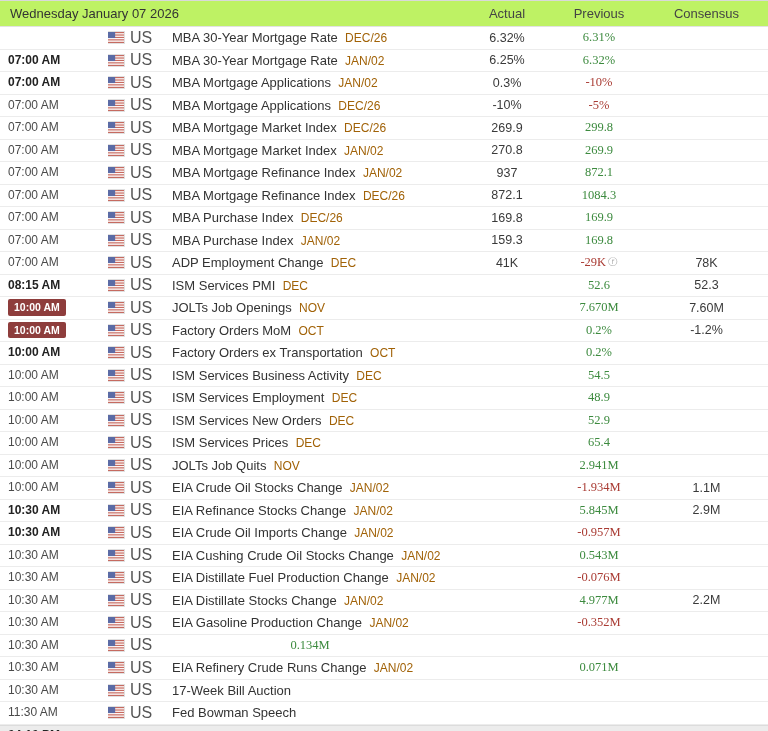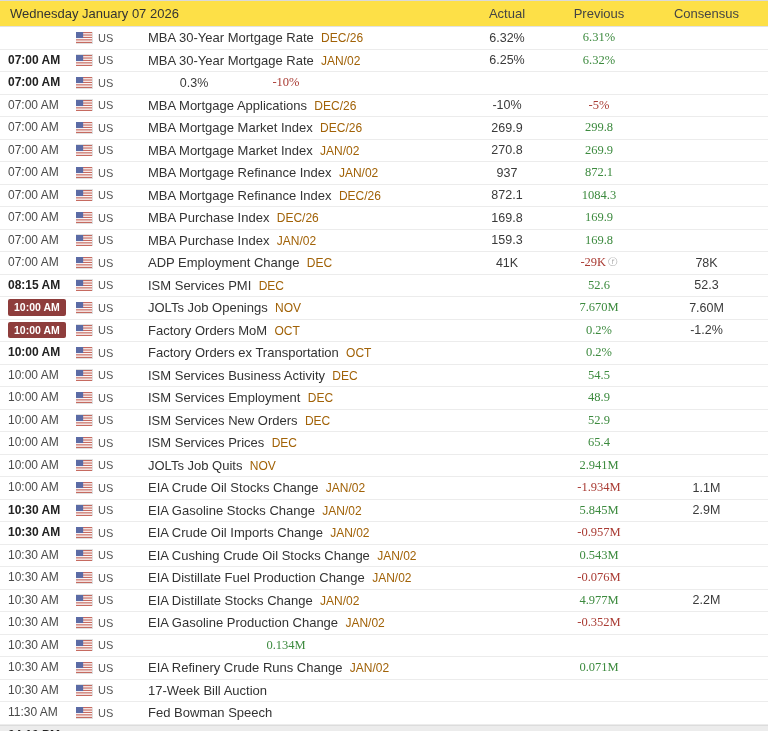--- a/index.html
+++ b/index.html
@@ -1,35 +1,35 @@
 <!DOCTYPE html>
 <html><head>
 <meta charset="utf-8">
 <style>
   html,body{margin:0;padding:0;background:#fff;}
   body{font-family:"Liberation Sans","DejaVu Sans",sans-serif;}
   .calendar{width:768px;height:731px;overflow:hidden;background:#fff;box-sizing:border-box;}
   
-  .cal-header{display:flex;align-items:center;height:27px;background:#fde047;
+  .cal-header{display:flex;align-items:center;height:27px;background:#bef264;
     border-top:1px solid #d9d9d9;border-bottom:1px solid #e2e2e2;box-sizing:border-box;}
   .hdr-date{flex:1;padding-left:10px;font-size:13px;color:#333;}
   .hdr-col{font-size:13px;color:#444;text-align:center;}
   .hdr-actual{width:92px;}
   .hdr-previous{width:92px;}
   .hdr-consensus{width:123px;}
   
   .rows{}
   .cal-row{display:flex;align-items:center;height:22.5px;border-bottom:1px solid #ececec;
     box-sizing:border-box;background:#fff;}
   .cell{box-sizing:border-box;white-space:nowrap;overflow:hidden;}
-  .cell-time{width:76px;padding-left:8px;font-size:12px;color:#4a4a4a;margin-top:44px;}
+  .cell-time{width:108px;padding-left:8px;font-size:12px;color:#4a4a4a;margin-top:44px;}
   .cal-row.t-bold .cell-time{font-weight:bold;color:#222;}
   .time-badge{display:inline-block;background:#8e3d3c;color:#fff;font-weight:bold;
     font-size:10.5px;line-height:1;padding:3px 6px;border-radius:2px;}
-  .cell-country{width:72px;display:flex;align-items:center;font-size:11px;color:#555;}
+  .cell-country{width:64px;display:flex;align-items:center;font-size:16px;color:#555;}
   .flag{width:16px;height:11px;margin-right:6px;flex:0 0 auto;outline:1px solid #e0e0e0;}
   .cell-event{flex:1;font-size:13px;color:#333;}
   .event-period{color:#a16207;font-size:12px;margin-left:4px;}
   .cell-val{font-size:12.5px;text-align:center;color:#3a3a3a;}
   .cell-actual{width:92px;}
   .cell-previous{width:92px;font-family:Liberation Serif, serif;}
   .cell-consensus{width:123px;}
   .tone-green{color:#3c8a3e;}
   .tone-red{color:#a93b33;}
   .rev-mark{color:#a9a9a9;font-size:9.5px;margin-left:2px;vertical-align:1px;}
@@ -98,20 +98,23 @@
         <rect width="19" height="10" fill="#ffffff"></rect>
         <rect y="0" width="19" height="1.1" fill="#c66a60"></rect>
         <rect y="2.2" width="19" height="1.1" fill="#c66a60"></rect>
         <rect y="4.4" width="19" height="1.1" fill="#c66a60"></rect>
         <rect y="6.6" width="19" height="1.1" fill="#c66a60"></rect>
         <rect y="8.9" width="19" height="1.1" fill="#c66a60"></rect>
         <rect width="8.5" height="5.5" fill="#5b6ba5"></rect>
       </svg>
       <span class="country-code">US</span>
     </div>
+    <div class="cell cell-event">
+      <span class="event-title">MBA Mortgage Applications</span><span class="event-period"> JAN/02</span>
+    </div>
     <div class="cell cell-val cell-actual">0.3%</div>
     <div class="cell cell-val cell-previous tone-red">-10%</div>
     <div class="cell cell-val cell-consensus"></div>
   </div>
 
   <div class="cal-row">
     <div class="cell cell-time">07:00 AM</div>
     <div class="cell cell-country">
       <svg class="flag" viewBox="0 0 19 10" preserveAspectRatio="none">
         <rect width="19" height="10" fill="#ffffff"></rect>
@@ -514,21 +517,21 @@
         <rect y="0" width="19" height="1.1" fill="#c66a60"></rect>
         <rect y="2.2" width="19" height="1.1" fill="#c66a60"></rect>
         <rect y="4.4" width="19" height="1.1" fill="#c66a60"></rect>
         <rect y="6.6" width="19" height="1.1" fill="#c66a60"></rect>
         <rect y="8.9" width="19" height="1.1" fill="#c66a60"></rect>
         <rect width="8.5" height="5.5" fill="#5b6ba5"></rect>
       </svg>
       <span class="country-code">US</span>
     </div>
     <div class="cell cell-event">
-      <span class="event-title">EIA Gasoline Stocks Change</span><span class="event-period"> JAN/02</span>
+      <span class="event-title">EIA Refinance Stocks Change</span><span class="event-period"> JAN/02</span>
     </div>
     <div class="cell cell-val cell-actual"></div>
     <div class="cell cell-val cell-previous tone-green">5.845M</div>
     <div class="cell cell-val cell-consensus">2.9M</div>
   </div>
 
   <div class="cal-row">
     <div class="cell cell-time">10:30 AM</div>
     <div class="cell cell-country">
       <svg class="flag" viewBox="0 0 19 10" preserveAspectRatio="none">

